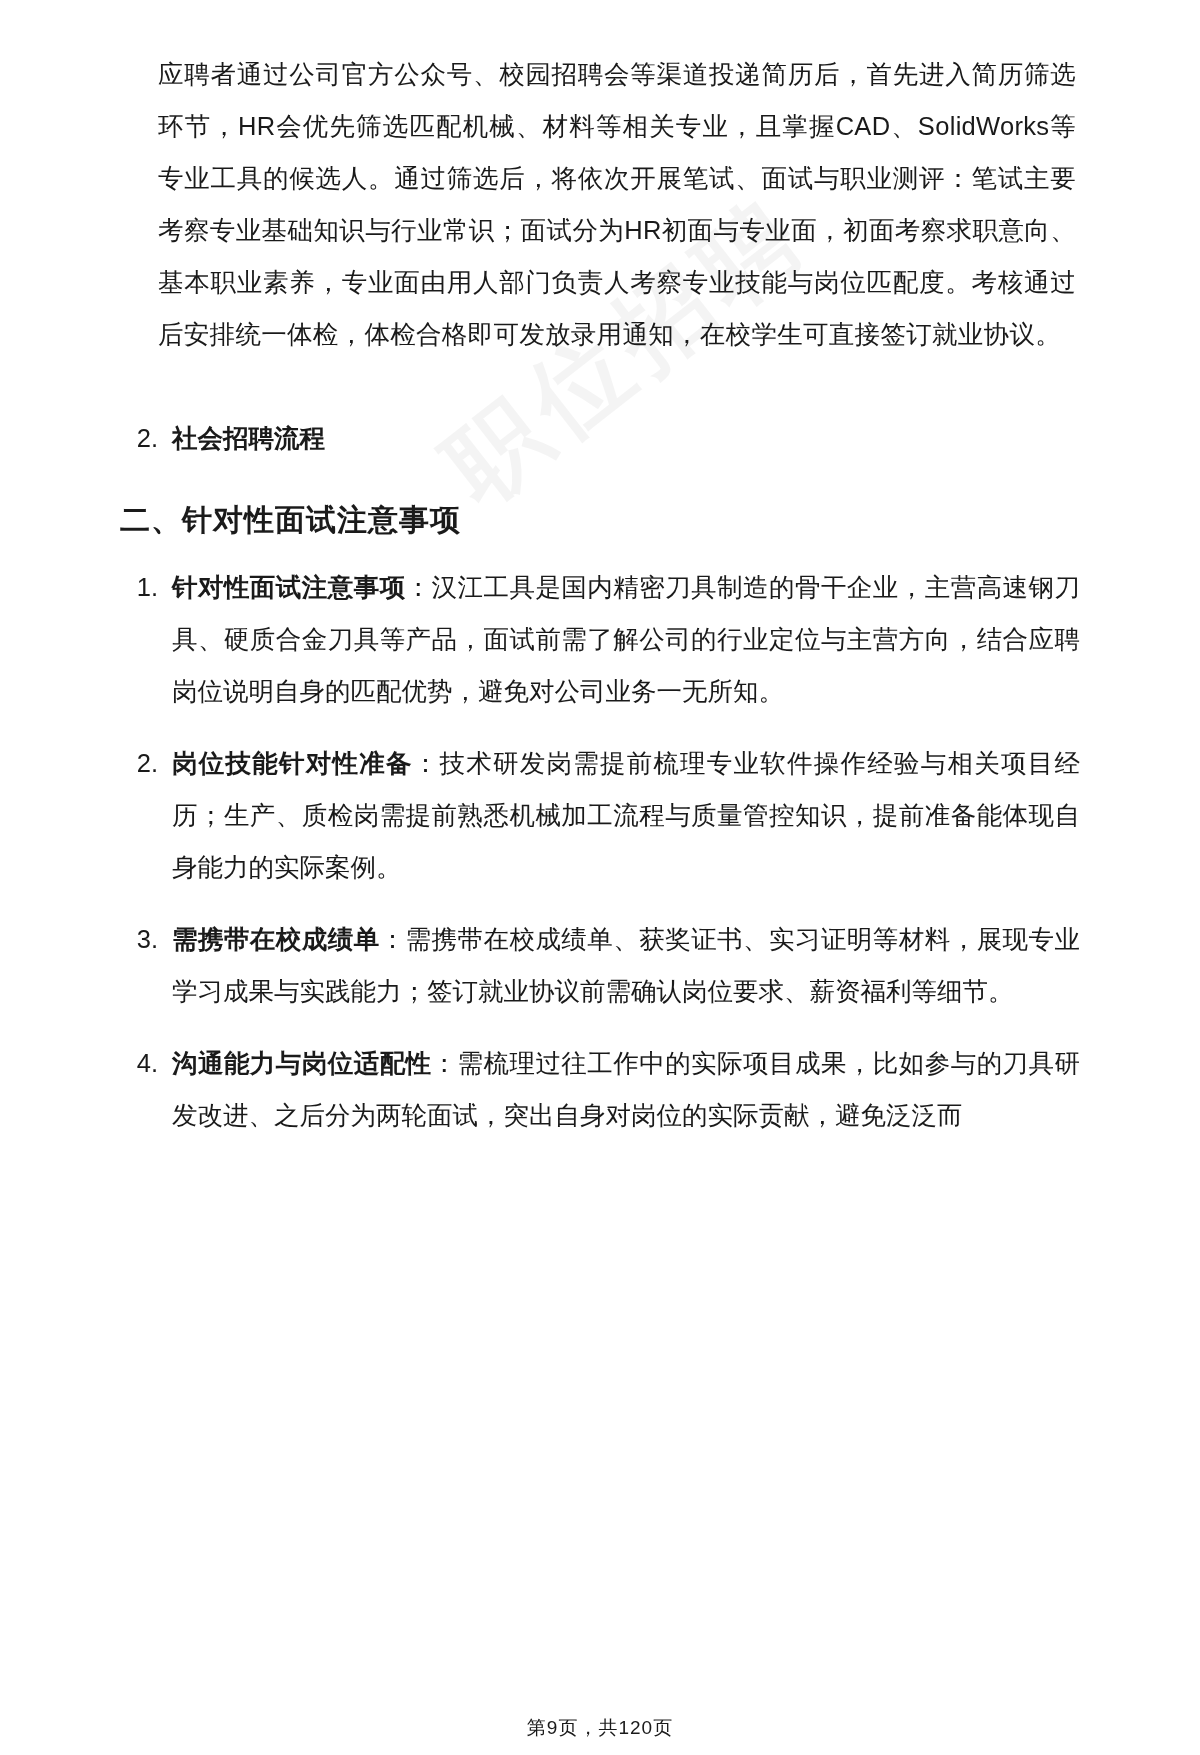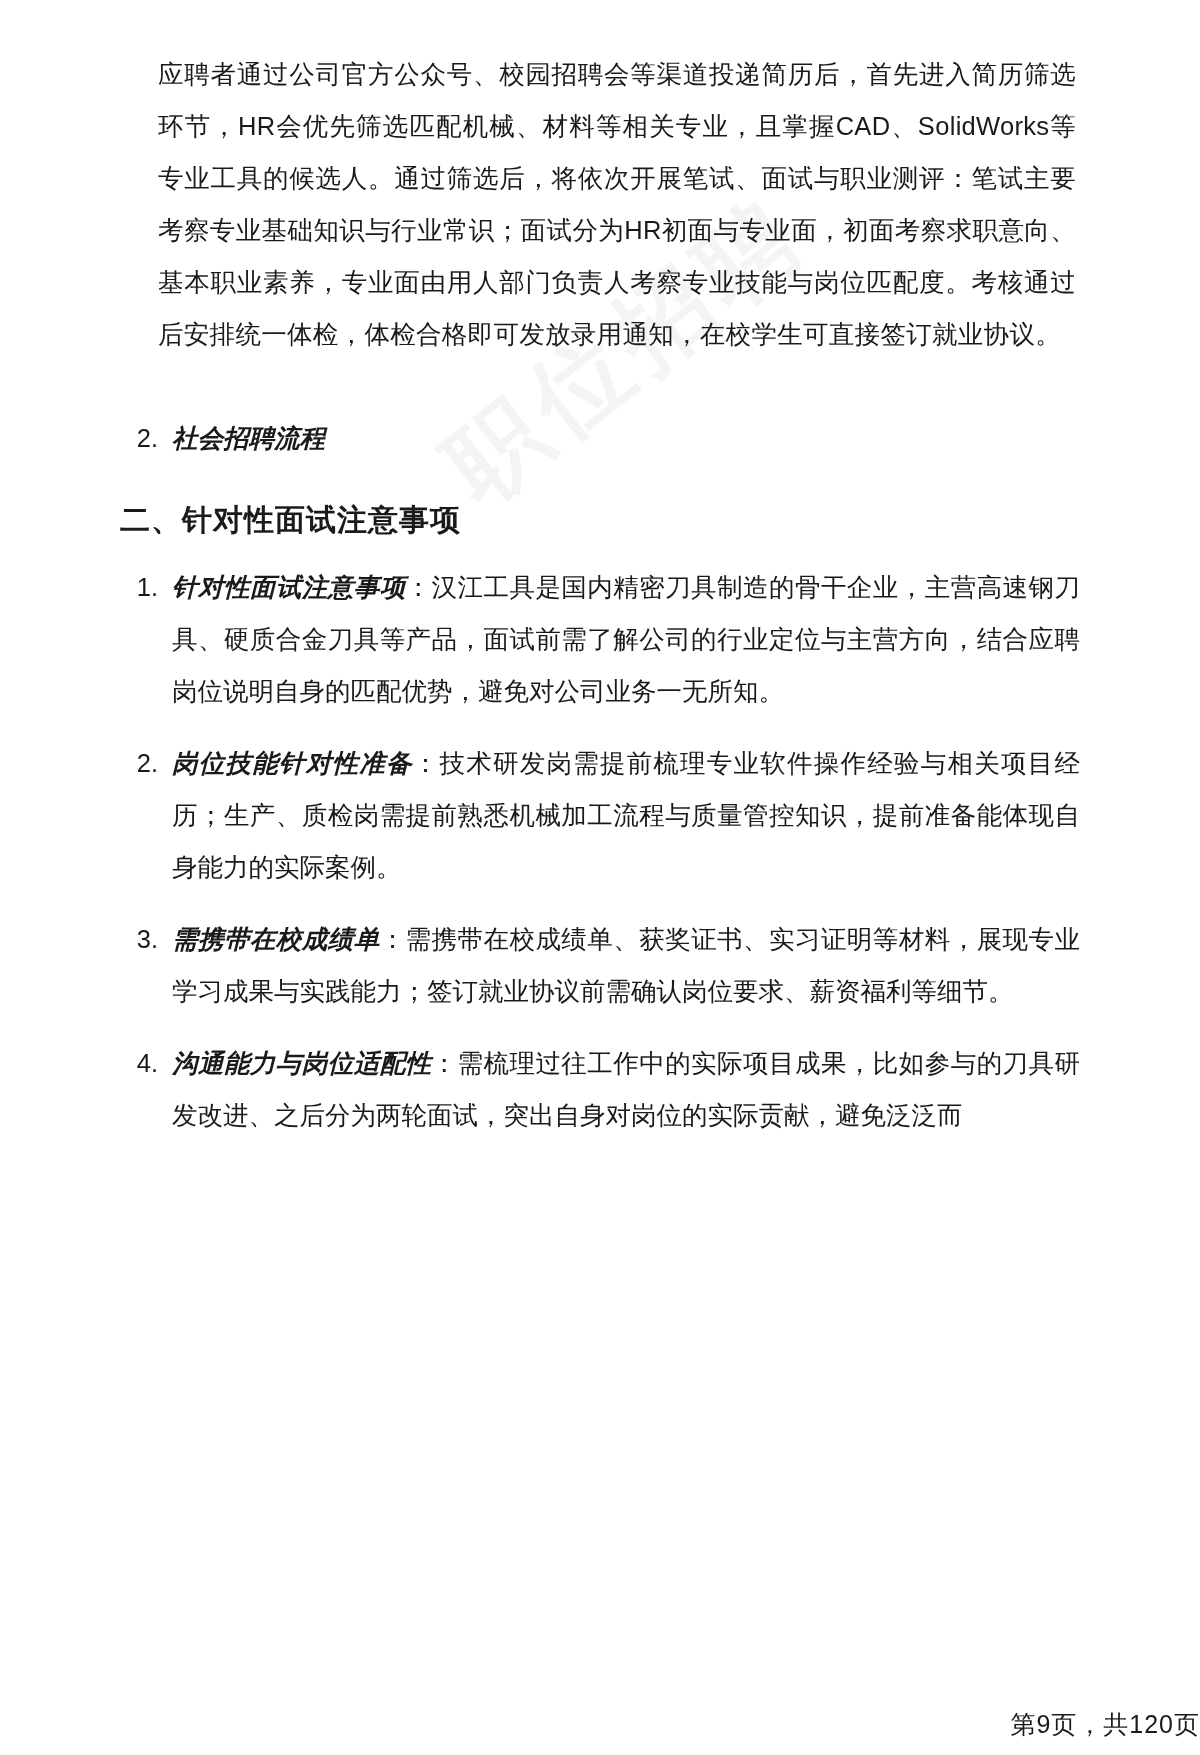--- a/index.html
+++ b/index.html
@@ -77,38 +77,37 @@
     line-height: 52px;
   }
   .li-body {
     flex: 1 1 auto;
     font-size: 25.5px;
     line-height: 52px;
     text-align: justify;
   }
   .li-title {
     font-weight: 700;
-    font-style: italic;
   }
   h2.section {
     font-size: 30px;
     font-weight: 700;
     margin: 36px 0 20px 0;
     letter-spacing: 1px;
   }
   .sub-para {
     margin-top: 16px;
   }
   .footer {
     position: absolute;
     left: 0;
     right: 0;
     bottom: 14px;
-    text-align: right;
-    font-size: 25px;
+    text-align: center;
+    font-size: 19px;
     letter-spacing: 1px;
     z-index: 3;
   }
   .blockgap { height: 26px; }
 </style>
 </head>
 <body>
 
 <div class="page">
 

